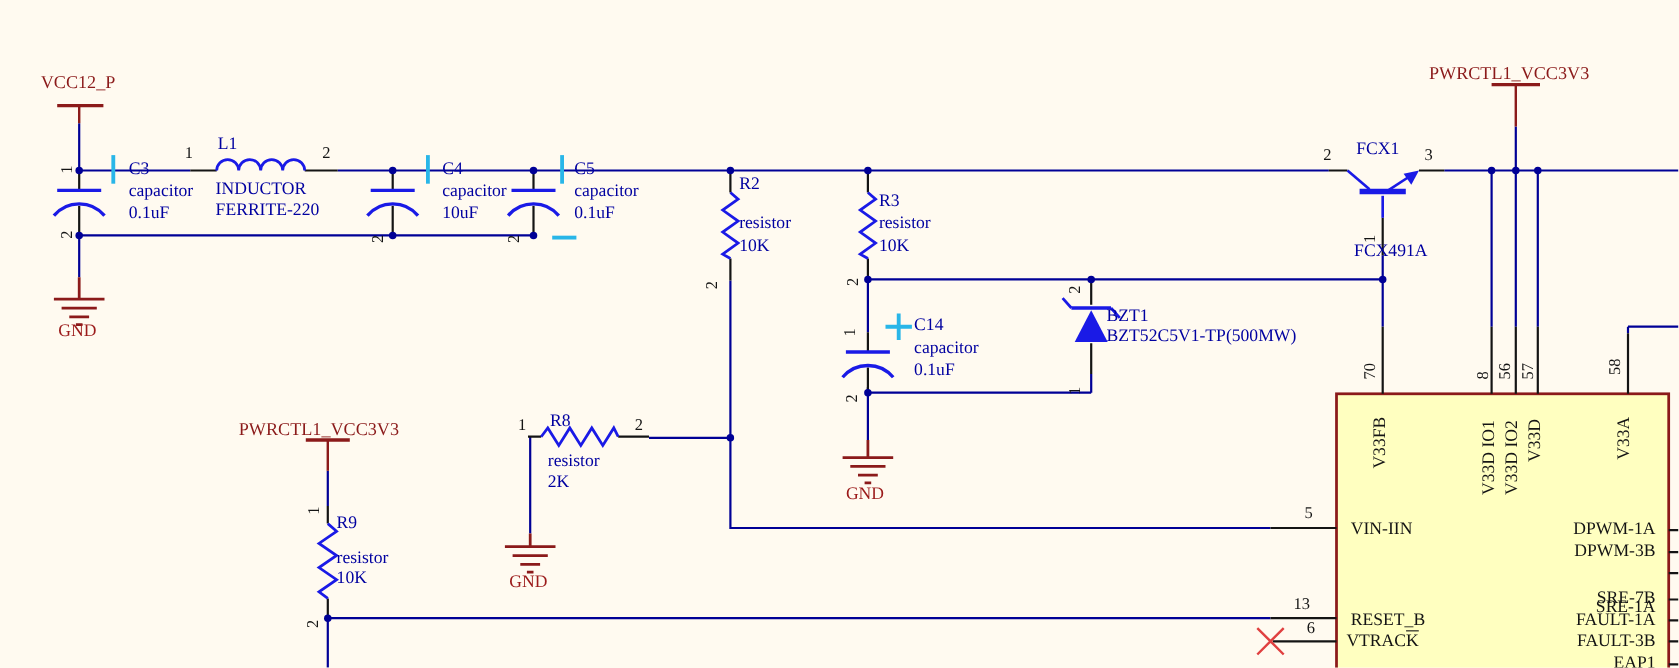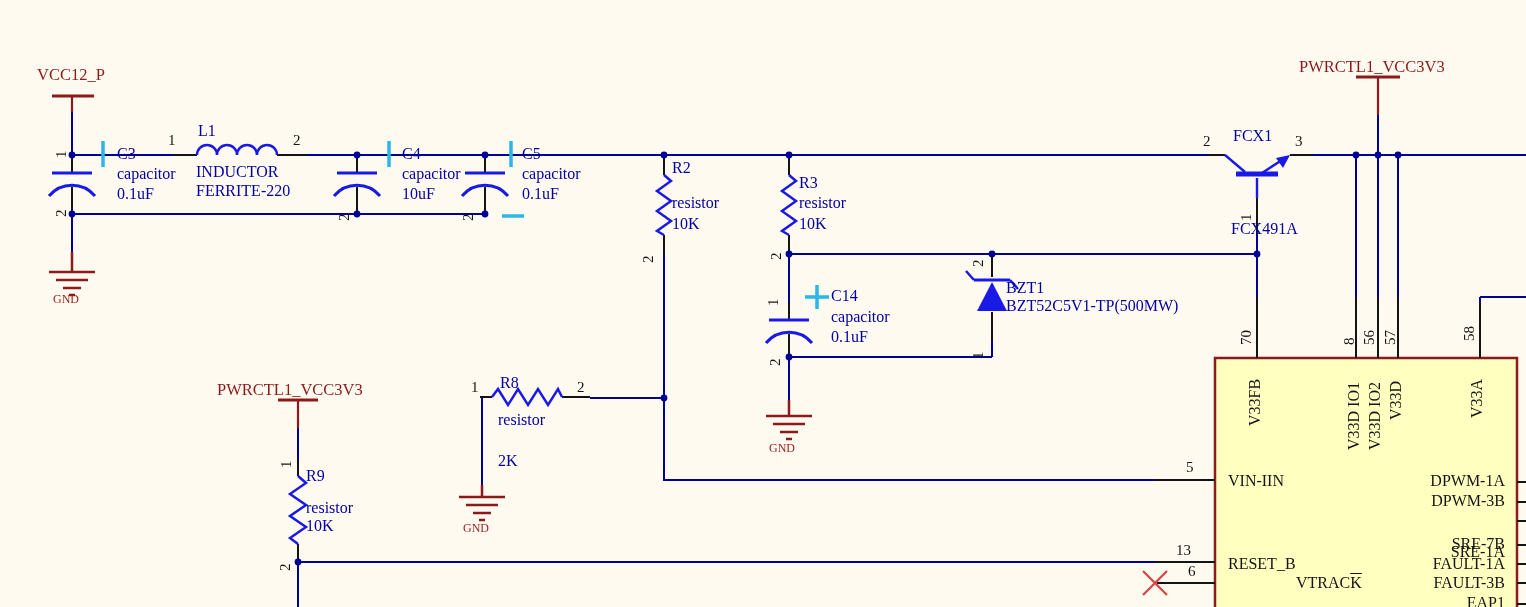--- a/index.html
+++ b/index.html
@@ -2,21 +2,21 @@
 <html><head>
 <meta charset="utf-8">
 <style>
   html,body{margin:0;padding:0;background:#FFFAF0;}
   #stage{position:relative;width:1526px;height:607px;background:#FFFAF0;overflow:hidden;
          font-family:"Liberation Serif","DejaVu Serif",serif;}
   #stage svg{position:absolute;left:0;top:0;}
   .t{position:absolute;white-space:nowrap;line-height:1.05;}
   .lbl{color:#0000A0;font-size:16px;}
   .pw{color:#8B1A1A;font-size:16.5px;}
-  .gnd{color:#9B1A1A;font-size:12px;}
+  .gnd{color:#9B1A1A;font-size:16px;}
   .pn{color:#141414;font-size:15px;}
   .icn{color:#141414;font-size:16px;}
   .rot{transform-origin:0 0;transform:rotate(-90deg);}
   .ralign{text-align:right;}
   .ol{text-decoration:overline;}
 </style>
 </head>
 <body>
 
 <div id="stage">
@@ -182,21 +182,21 @@
 
   <div class="t lbl" style="left:831px;top:288px">C14</div>
   <div class="t lbl" style="left:831px;top:309px">capacitor</div>
   <div class="t lbl" style="left:831px;top:329px">0.1uF</div>
 
   <div class="t lbl" style="left:1006px;top:280px">BZT1</div>
   <div class="t lbl" style="left:1006px;top:298px">BZT52C5V1-TP(500MW)</div>
 
   <div class="t lbl" style="left:500px;top:375px">R8</div>
   <div class="t lbl" style="left:498px;top:412px">resistor</div>
-  <div class="t lbl" style="left:498px;top:453px">2K</div>
+  <div class="t lbl" style="left:498px;top:431px">2K</div>
 
   <div class="t lbl" style="left:306px;top:468px">R9</div>
   <div class="t lbl" style="left:306px;top:500px">resistor</div>
   <div class="t lbl" style="left:306px;top:518px">10K</div>
 
   <div class="t lbl" style="left:1233px;top:128px">FCX1</div>
   <div class="t lbl" style="left:1231px;top:221px">FCX491A</div>
 
   <div class="t pn" style="left:168px;top:133px">1</div>
   <div class="t pn" style="left:293px;top:133px">2</div>
@@ -228,21 +228,21 @@
   <div class="t pn rot" style="left:1462px;top:341px">58</div>
 
   <div class="t icn rot" style="left:1247px;top:426px">V33FB</div>
   <div class="t icn rot" style="left:1346px;top:450px">V33D IO1</div>
   <div class="t icn rot" style="left:1367px;top:450px">V33D IO2</div>
   <div class="t icn rot" style="left:1388px;top:420px">V33D</div>
   <div class="t icn rot" style="left:1469px;top:418px">V33A</div>
 
   <div class="t icn" style="left:1228px;top:473px">VIN-IIN</div>
   <div class="t icn" style="left:1228px;top:556px">RESET_B</div>
-  <div class="t icn" style="left:1296px;top:575px"><span>VTRAC</span><span class="ol">K</span></div>
+  <div class="t icn" style="left:1224px;top:575px"><span>VTRAC</span><span class="ol">K</span></div>
 
   <div class="t icn ralign" style="left:1305px;top:473px;width:200px">DPWM-1A</div>
   <div class="t icn ralign" style="left:1305px;top:493px;width:200px">DPWM-3B</div>
   <div class="t icn ralign" style="left:1305px;top:544px;width:200px">SRE-1A</div>
   <div class="t icn ralign" style="left:1305px;top:536px;width:200px">SRE-7B</div>
   <div class="t icn ralign" style="left:1305px;top:556px;width:200px">FAULT-1A</div>
   <div class="t icn ralign" style="left:1305px;top:575px;width:200px">FAULT-3B</div>
   <div class="t icn ralign" style="left:1305px;top:595px;width:200px">EAP1</div>
 
 </div>

